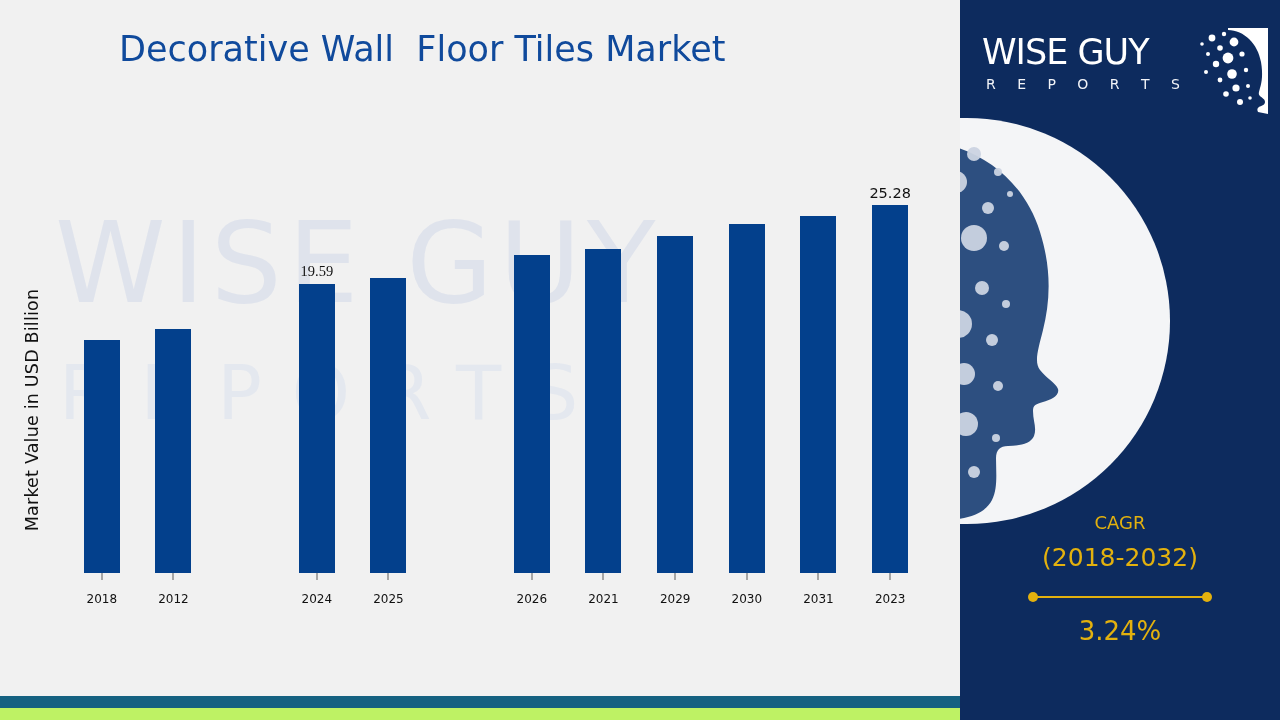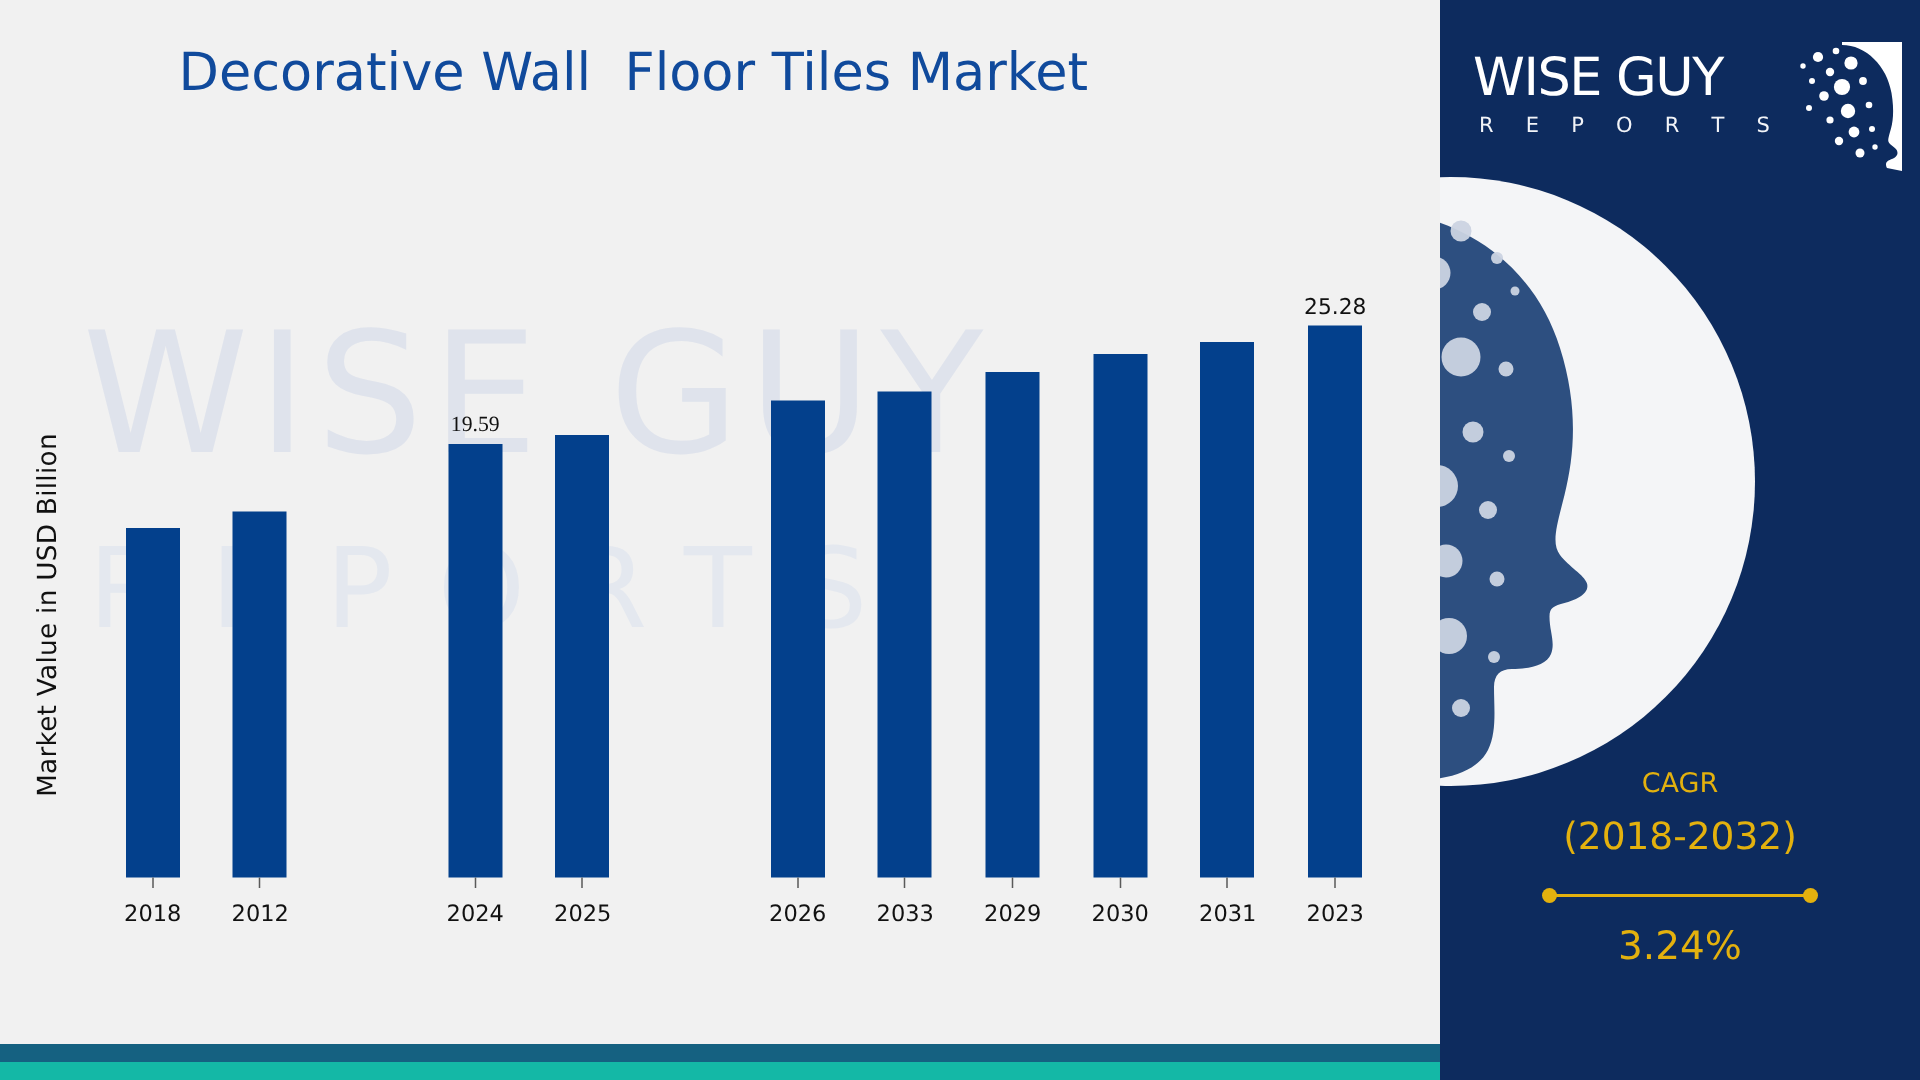--- a/index.html
+++ b/index.html
@@ -10,21 +10,21 @@
   body {
     width: 1280px;
     height: 720px;
     overflow: hidden;
     font-family: "DejaVu Sans", sans-serif;
   }
   #page {
     position: relative;
     width: 1280px;
     height: 720px;
-    background: #14b8a6;
+    background: #bef264;
     overflow: hidden;
   }
 
   
   #left-panel {
     position: absolute;
     left: 0; top: 0;
     width: 962px;
     height: 708px;
     background: #f1f1f1;
@@ -100,21 +100,21 @@
   
   #plot {
     position: absolute;
     left: 66px;
     top: 130px;
     width: 860px;
     height: 455px;
   }
   .bar-slot {
     position: absolute;
-    bottom: 0;
+    bottom: 12px;
     width: 70px;
     height: 100%;
     text-align: center;
   }
   .bar {
     position: absolute;
     bottom: 0;
     left: 50%;
     transform: translateX(-50%);
     width: 36px;
@@ -136,21 +136,21 @@
     transform: translateX(-50%);
     width: 1px;
     height: 7px;
     background: #5a5a5a;
   }
   .x-tick-label {
     position: absolute;
     bottom: -33px;
     left: 50%;
     transform: translateX(-50%);
-    font-size: 15px;
+    font-size: 12px;
     color: #111111;
     white-space: nowrap;
     font-family: "DejaVu Sans", sans-serif;
   }
 
   
   #right-panel {
     position: absolute;
     right: 0; top: 0;
     width: 320px;
@@ -326,21 +326,21 @@
           <div class="x-tick-label">2025</div>
         </div>
         <div class="bar-slot" style="left: 430px; width: 71.6667px;">
           <div class="bar" style="height: 318px; background: rgb(3, 64, 140);"></div>
           <div class="tick"></div>
           <div class="x-tick-label">2026</div>
         </div>
         <div class="bar-slot" style="left: 501.667px; width: 71.6667px;">
           <div class="bar" style="height: 324px; background: rgb(3, 64, 140);"></div>
           <div class="tick"></div>
-          <div class="x-tick-label">2033</div>
+          <div class="x-tick-label">2021</div>
         </div>
         <div class="bar-slot" style="left: 573.333px; width: 71.6667px;">
           <div class="bar" style="height: 337px; background: rgb(3, 64, 140);"></div>
           <div class="tick"></div>
           <div class="x-tick-label">2029</div>
         </div>
         <div class="bar-slot" style="left: 645px; width: 71.6667px;">
           <div class="bar" style="height: 349px; background: rgb(3, 64, 140);"></div>
           <div class="tick"></div>
           <div class="x-tick-label">2030</div>

